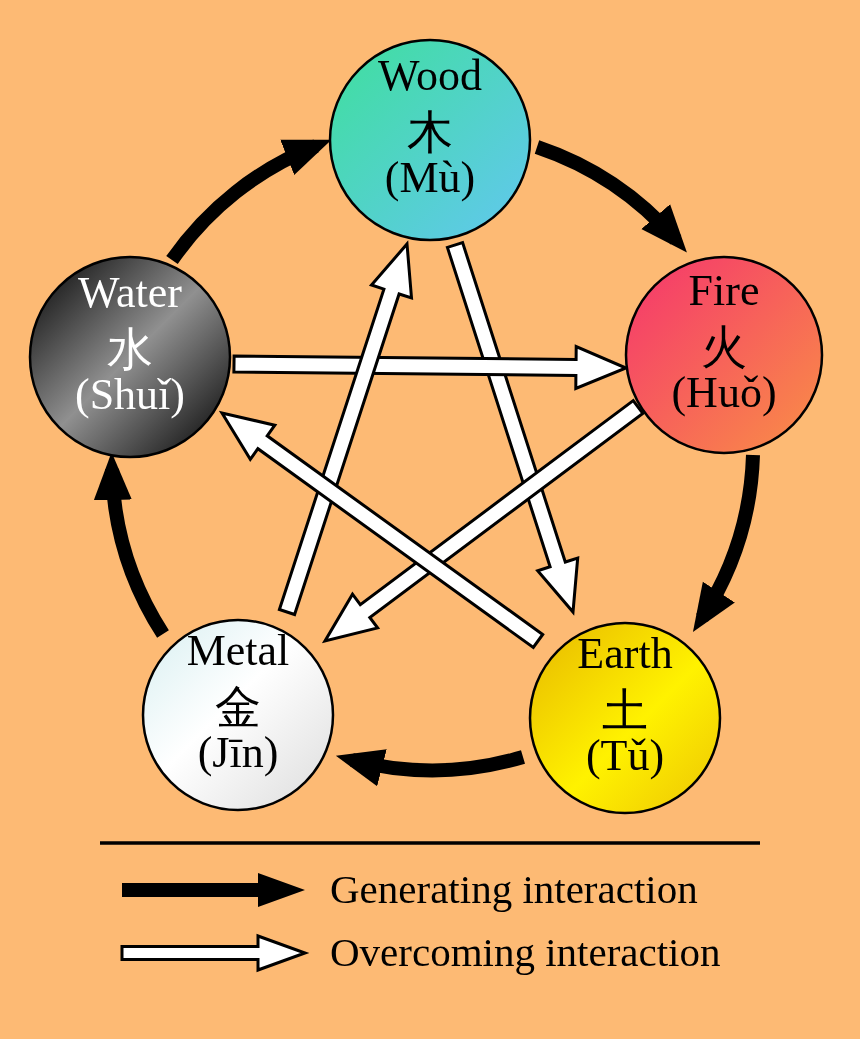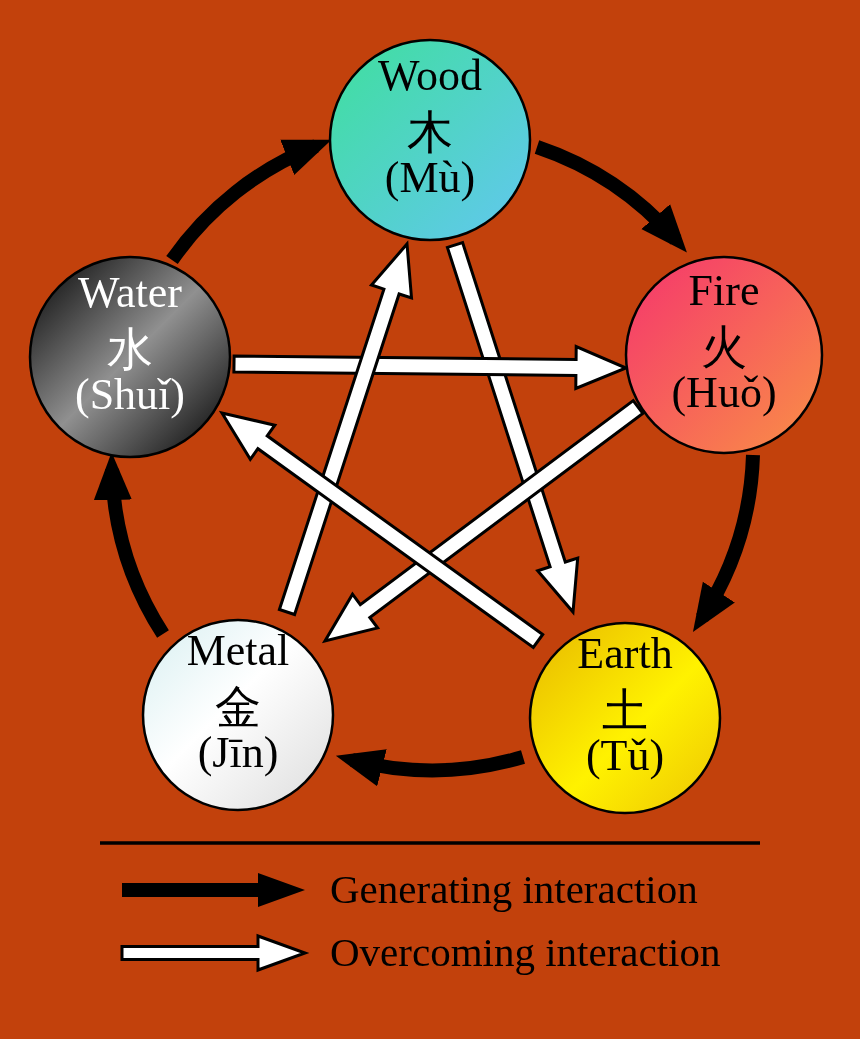--- a/index.html
+++ b/index.html
@@ -1,20 +1,20 @@
 <!DOCTYPE html>
 <html><head>
 <meta charset="utf-8">
 <style>
   html,body{margin:0;padding:0;}
   body{background:#ffffff;}
   .canvas{
     position:relative;
     width:860px;height:1039px;
-    background:#c2410c;
+    background:#fdba74;
     overflow:hidden;
     font-family:"Liberation Serif","DejaVu Serif",serif;
   }
   svg{display:block;}
   text{font-family:"Liberation Serif","DejaVu Serif",serif;}
   .node-name{font-size:44px;}
   .node-hanzi{font-size:46px;}
   .node-pinyin{font-size:44px;}
   .legend-text{font-size:41px;fill:#000;}
   .gen-arc{fill:none;stroke:#000;stroke-width:14;}

